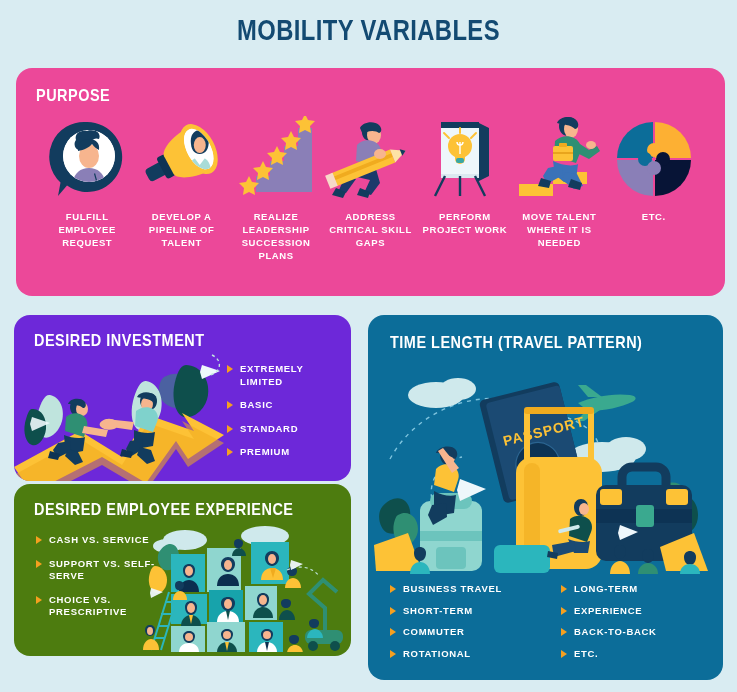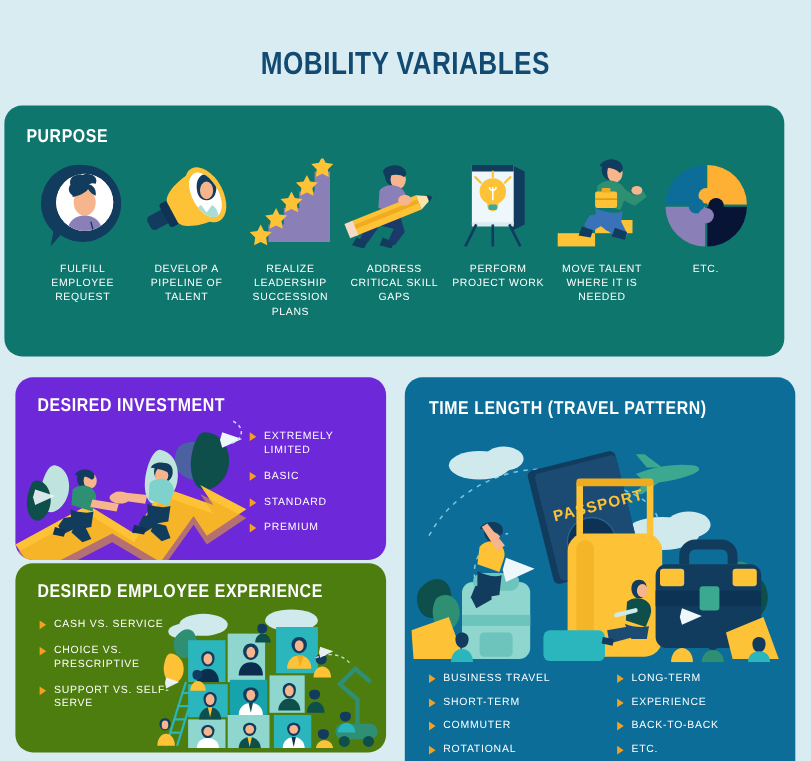--- a/index.html
+++ b/index.html
@@ -3,21 +3,21 @@
 <meta charset="utf-8">
 <style>
   * { box-sizing: border-box; margin: 0; padding: 0; }
   body {
     width: 737px; height: 692px;
     background: #d9ecf2;
     font-family: "Liberation Sans", sans-serif;
     overflow: hidden;
     position: relative;
   }
-  .page { position: relative; width: 737px; height: 499px; margin-top: 28px; }
+  .page { position: relative; width: 737px; height: 499px; }
 
   .title {
     text-align: center;
     color: #134a72;
     font-family: "Liberation Sans Narrow", "Liberation Sans", sans-serif;
     font-size: 29px;
     font-weight: bold;
     letter-spacing: 0.5px;
     transform: scaleX(0.82);
     padding-top: 14px;
@@ -31,35 +31,35 @@
     font-weight: bold;
     color: #ffffff;
     letter-spacing: 0.6px;
     transform: scaleX(0.85);
     transform-origin: left center;
     white-space: nowrap;
   }
 
   
   #purpose-panel {
-    left: 4px; top: 68px; width: 709px; height: 228px;
-    background: #0f766e;
+    left: 16px; top: 68px; width: 709px; height: 228px;
+    background: #ec4899;
   }
   #purpose-panel .panel-head { font-size: 17px; margin: 18px 0 0 20px; }
   .purpose-row {
     display: flex; justify-content: space-between;
     padding: 8px 24px 0 24px;
   }
   .purpose-item { width: 96px; text-align: center; }
   .purpose-art { height: 84px; display: flex; align-items: flex-end; justify-content: center; }
   .purpose-label {
     margin-top: 12px;
     color: #fff;
     font-size: 9.5px;
-    font-weight: normal;
+    font-weight: bold;
     line-height: 13px;
     letter-spacing: 0.6px;
   }
 
   
   #investment-panel {
     left: 14px; top: 315px; width: 337px; height: 166px;
     background: #6d28d9;
   }
   #investment-panel .panel-head { font-size: 17px; margin: 16px 0 0 20px; }
@@ -87,21 +87,21 @@
     display: flex; gap: 22px;
   }
   #time-panel .bullet-cols > div { width: 150px; }
 
   
   .bullet {
     display: flex; align-items: flex-start;
     margin-bottom: 9px;
     color: #ffffff;
     font-size: 9.5px;
-    font-weight: normal;
+    font-weight: bold;
     letter-spacing: 0.7px;
     line-height: 12.5px;
   }
   .bullet .tri {
     width: 0; height: 0; flex: 0 0 auto;
     border-left: 6px solid #f6a01f;
     border-top: 4.5px solid transparent;
     border-bottom: 4.5px solid transparent;
     margin-right: 7px; margin-top: 2px;
   }
@@ -347,25 +347,25 @@
   <div class="panel" id="experience-panel">
     <div class="panel-head">DESIRED EMPLOYEE EXPERIENCE</div>
 
     <div class="bullets">
       <div class="bullet tight">
         <span class="tri"></span>
         <span>CASH VS. SERVICE</span>
       </div>
       <div class="bullet tight">
         <span class="tri"></span>
-        <span>CHOICE VS. PRESCRIPTIVE</span>
+        <span>SUPPORT VS. SELF-SERVE</span>
       </div>
       <div class="bullet tight">
         <span class="tri"></span>
-        <span>SUPPORT VS. SELF-SERVE</span>
+        <span>CHOICE VS. PRESCRIPTIVE</span>
       </div>
     </div>
 
     <div class="art">
       <svg width="210" height="130" viewBox="0 0 210 130">
         <g fill="#cfe9ec">
           <ellipse cx="48" cy="18" rx="22" ry="10"></ellipse>
           <ellipse cx="128" cy="14" rx="24" ry="10"></ellipse>
           <ellipse cx="30" cy="24" rx="14" ry="7"></ellipse>
         </g>

